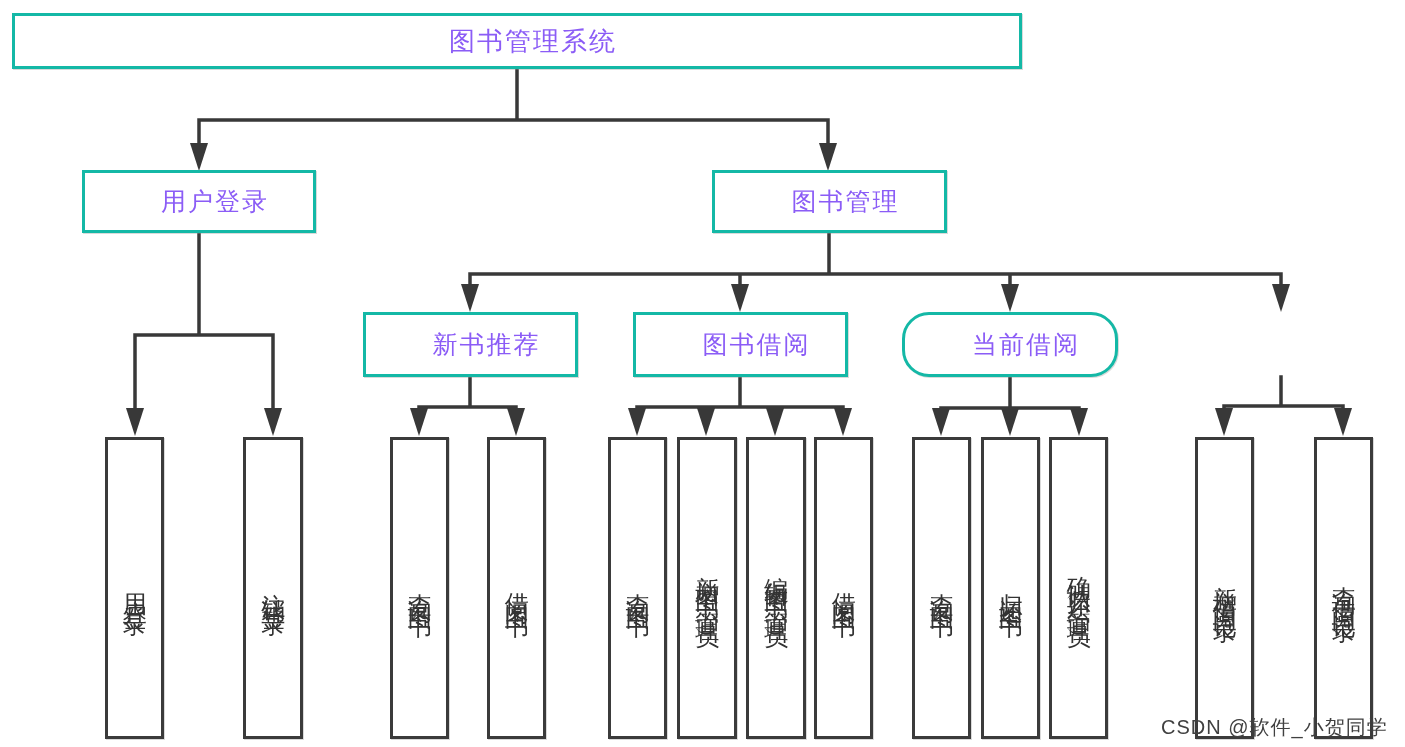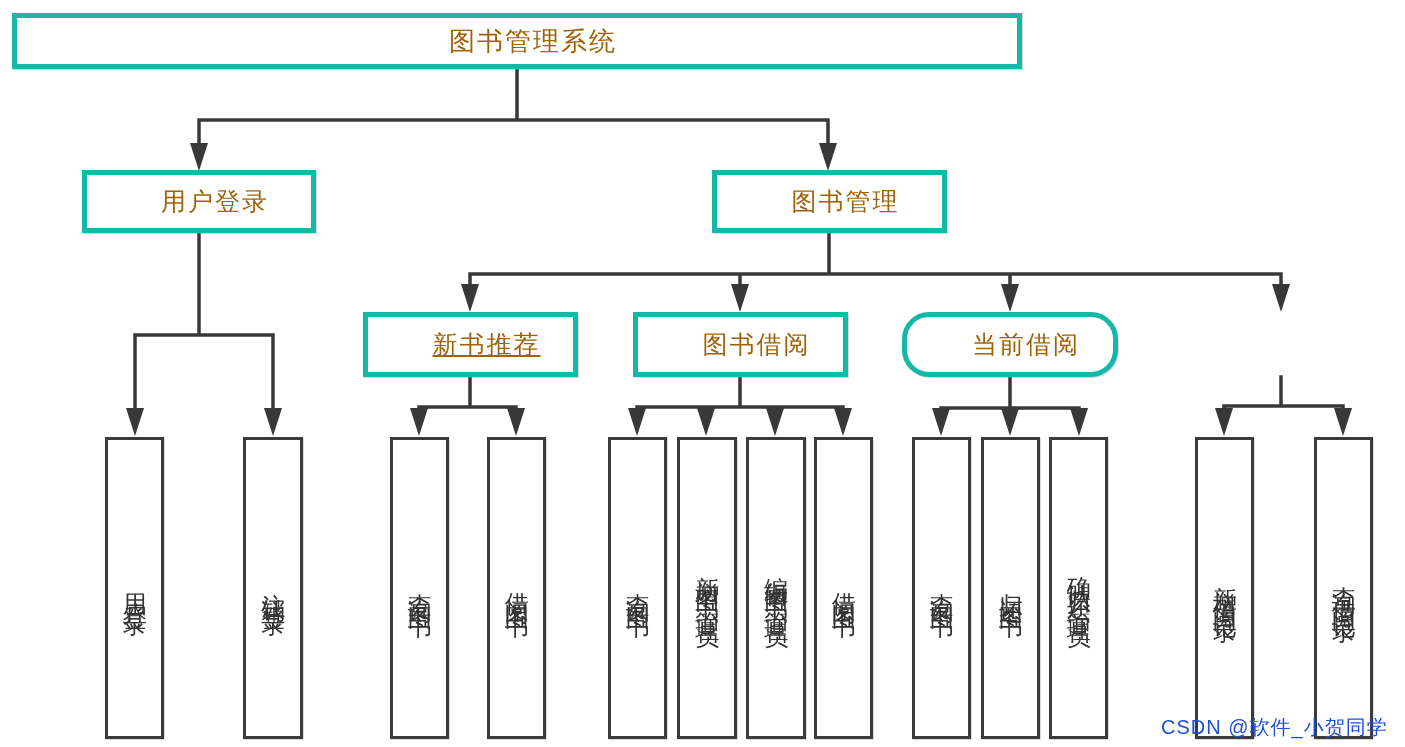--- a/index.html
+++ b/index.html
@@ -17,26 +17,26 @@
   }
   #connectors {
     position: absolute;
     left: 0;
     top: 0;
     z-index: 1;
   }
   .hbox {
     position: absolute;
     box-sizing: border-box;
-    border: 5px solid #14b8a6;
+    border: 3px solid #14b8a6;
     background: #ffffff;
     display: flex;
     align-items: center;
     justify-content: center;
-    color: #a16207;
+    color: #8b5cf6;
     font-size: 25px;
     letter-spacing: 2px;
     z-index: 2;
     box-shadow: 1px 1px 0 rgba(150,150,150,0.35);
     padding-left: 32px;
   }
   .root-box { font-size: 26px; }
   .vbox {
     position: absolute;
     box-sizing: border-box;
@@ -52,21 +52,21 @@
     letter-spacing: 7px;
     line-height: 1.1;
     z-index: 2;
     box-shadow: 1px 1px 0 rgba(150,150,150,0.35);
   }
   .watermark {
     position: absolute;
     left: 1161px;
     top: 714px;
     font-size: 20px;
-    color: #1d4ed8;
+    color: #404040;
     letter-spacing: 1px;
     white-space: nowrap;
     z-index: 3;
   }
 </style>
 </head>
 <body>
 
 <div id="canvas">
 
@@ -106,21 +106,21 @@
     <span>图书管理系统</span>
   </div>
 
   <div class="hbox" style="left:82px; top:170px; width:234px; height:63px;">
     <span>用户登录</span>
   </div>
   <div class="hbox" style="left:712px; top:170px; width:235px; height:63px;justify-content:center;">
     <span>图书管理</span>
   </div>
 
-  <div class="hbox" style="left:363px; top:312px; width:215px; height:65px;text-decoration:underline;">
+  <div class="hbox" style="left:363px; top:312px; width:215px; height:65px;">
     <span>新书推荐</span>
   </div>
   <div class="hbox" style="left:633px; top:312px; width:215px; height:65px;text-align:right;">
     <span>图书借阅</span>
   </div>
   <div class="hbox" style="left:902px; top:312px; width:216px; height:65px;border-radius:27px;">
     <span>当前借阅</span>
   </div>
 
   <div class="vbox" style="left:105px; top:437px; width:59px; height:302px;">

